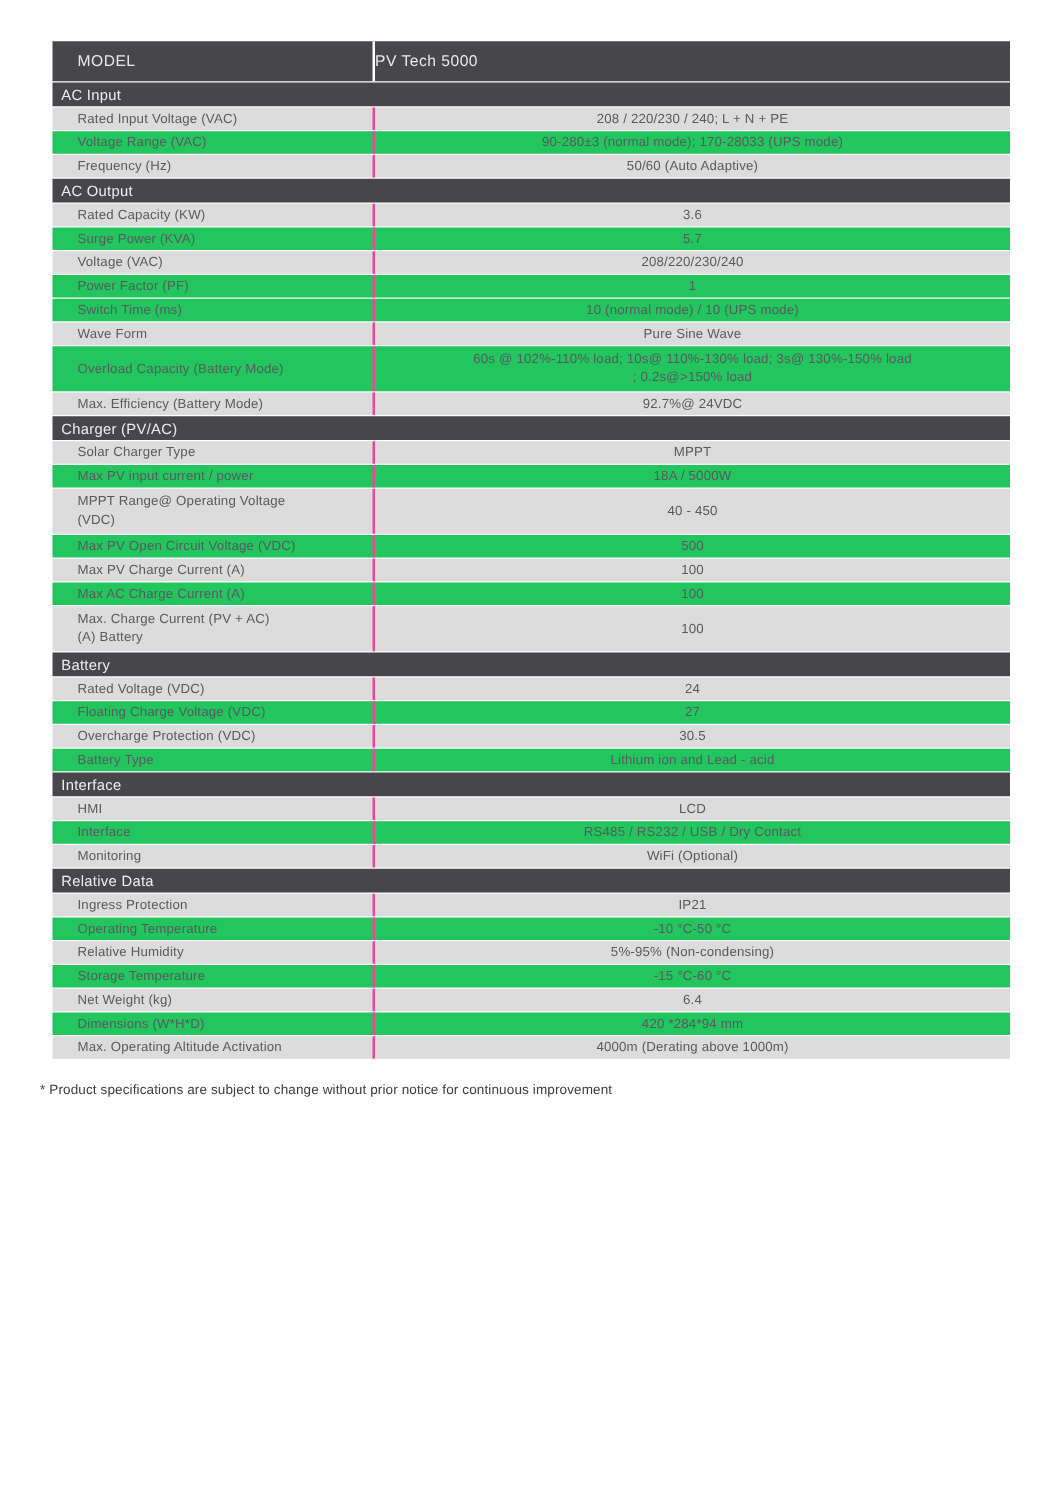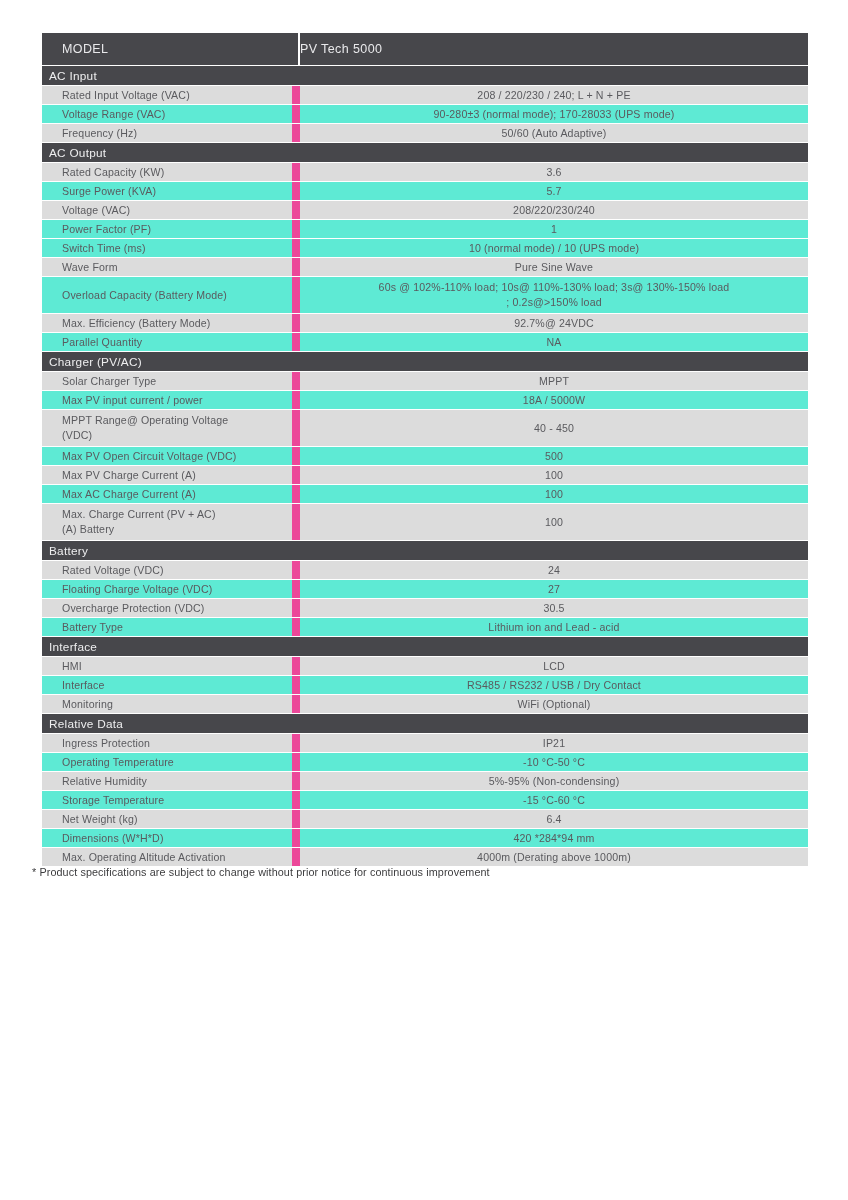--- a/index.html
+++ b/index.html
@@ -58,28 +58,28 @@
     height: 18px;
     font-size: 10.6px;
     color: #5a5a5e;
     letter-spacing: 0.15px;
   }
   tr.data-row td.label-cell {
     width: 258px;
     padding-left: 20px;
     padding-right: 6px;
     text-align: left;
-    border-right: 8px solid #ec4899;
+    border-right: 2px solid #ec4899;
   }
   tr.data-row td.value-cell {
     text-align: center;
     padding: 0 8px;
   }
   tr.shade-gray td { background: #dcdcdc; }
-  tr.shade-white td { background: #5eead4; }
+  tr.shade-white td { background: #22c55e; }
   tr.tall-row td { height: 36px; }
   tr.tall-row td.label-cell { line-height: 1.38; }
   tr.tall-row td.value-cell { line-height: 1.38; }
   .val-line { display: block; }
   
   .footnote {
     position: absolute;
     left: 32px;
     top: 866px;
     font-size: 10.8px;
@@ -144,24 +144,20 @@
           <td class="label-cell">Overload Capacity (Battery Mode)</td>
           <td class="value-cell">
             <span class="val-line">60s @ 102%-110% load; 10s@ 110%-130% load; 3s@ 130%-150% load</span>
             <span class="val-line">; 0.2s@&gt;150% load</span>
           </td>
         </tr>
         <tr class="data-row shade-gray">
           <td class="label-cell">Max. Efficiency (Battery Mode)</td>
           <td class="value-cell">92.7%@ 24VDC</td>
         </tr>
-        <tr class="data-row shade-white">
-          <td class="label-cell">Parallel Quantity</td>
-          <td class="value-cell">NA</td>
-        </tr>
         <tr class="section-row">
           <td colspan="2">Charger (PV/AC)</td>
         </tr>
         <tr class="data-row shade-gray">
           <td class="label-cell">Solar Charger Type</td>
           <td class="value-cell">MPPT</td>
         </tr>
         <tr class="data-row shade-white">
           <td class="label-cell">Max PV input current / power</td>
           <td class="value-cell">18A / 5000W</td>

